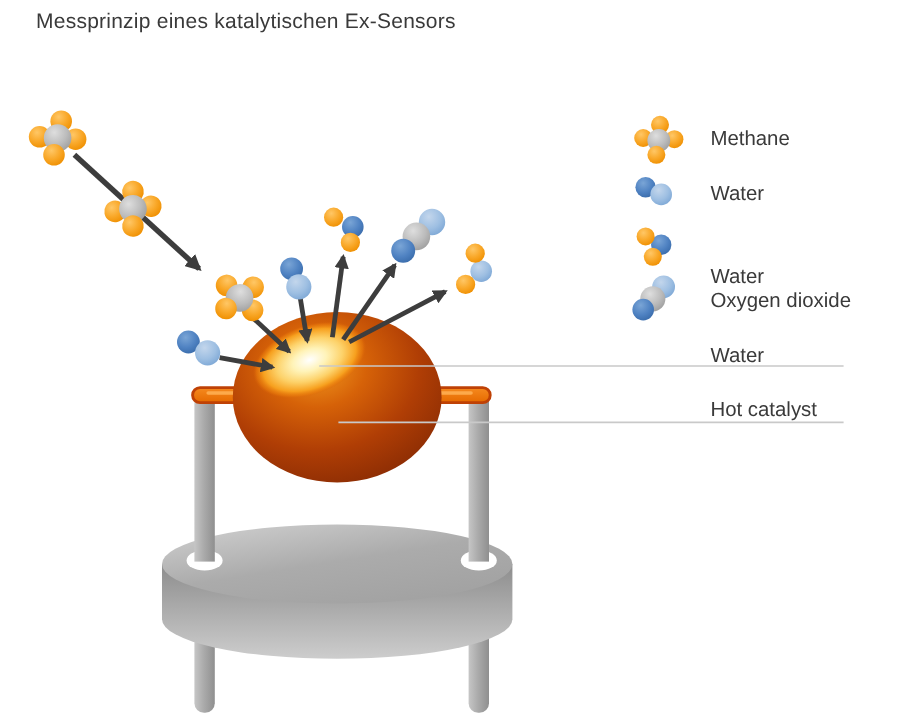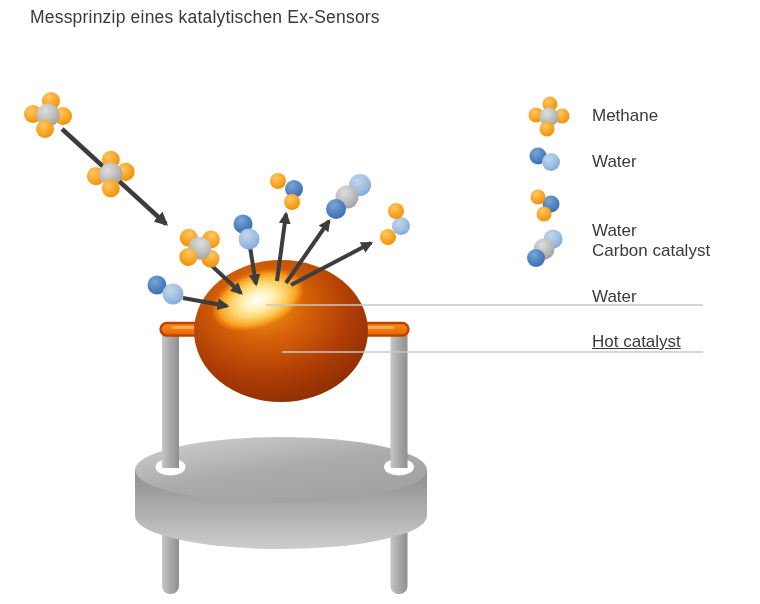--- a/index.html
+++ b/index.html
@@ -6,21 +6,21 @@
   body{width:760px;height:604px;position:relative;overflow:hidden;
        font-family:"Liberation Sans","DejaVu Sans",sans-serif;color:var(--text,#3a3a3a);}
   .stage{position:absolute;inset:0;width:760px;height:604px;}
   .page-title{position:absolute;left:30px;top:7px;font-size:17.5px;letter-spacing:.2px;color:var(--text,#3a3a3a);}
   .legend-label{position:absolute;left:592px;font-size:17px;color:var(--text,#3a3a3a);white-space:nowrap;text-align:center;}
   .lbl-methane{top:106px;}
   .lbl-oxygen{top:152px;}
   .lbl-water{top:197px;margin-top:24px;}
   .lbl-co2{top:241px;}
   .lbl-heat{top:287px;}
-  .lbl-hotcat{top:332px;text-decoration:underline;}
+  .lbl-hotcat{top:332px;}
   svg{position:absolute;left:0;top:0;}
   .orange{fill:url(#gradOrange);}
   .grayball{fill:url(#gradGray);}
   .blued{fill:url(#gradBlueD);}
   .bluel{fill:url(#gradBlueL);}
   .arrow{stroke:var(--arrow,#3d3d3d);stroke-linecap:butt;fill:none;}
   .arrow-head{fill:var(--arrow,#3d3d3d);}
   .callout{stroke:var(--callout-line,#c9c9c9);stroke-width:1.3;}
   .metal{fill:url(#gradPost);}
 </style>
@@ -186,17 +186,17 @@
     <g>
       <circle class="bluel" cx="553" cy="239" r="9.5"></circle>
         <circle class="grayball" cx="544" cy="249" r="10.5"></circle>
       <circle class="blued" cx="536" cy="258" r="9"></circle>
     </g>
   </svg>
 
   <div class="legend-label lbl-methane">Methane</div>
   <div class="legend-label lbl-oxygen">Water</div>
   <div class="legend-label lbl-water">Water</div>
-  <div class="legend-label lbl-co2">Carbon catalyst</div>
+  <div class="legend-label lbl-co2">Oxygen dioxide</div>
   <div class="legend-label lbl-heat">Water</div>
   <div class="legend-label lbl-hotcat">Hot catalyst</div>
 
 </div>
 
 </body></html>

